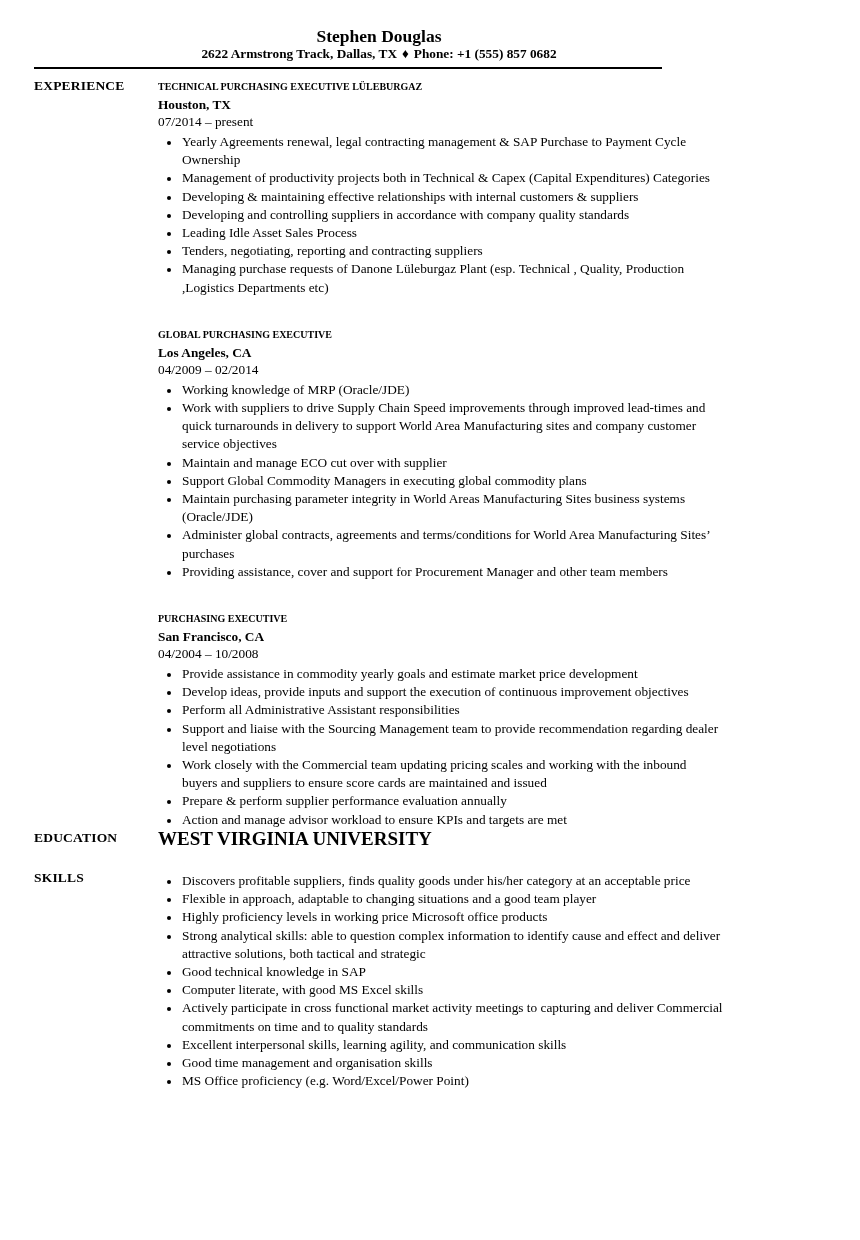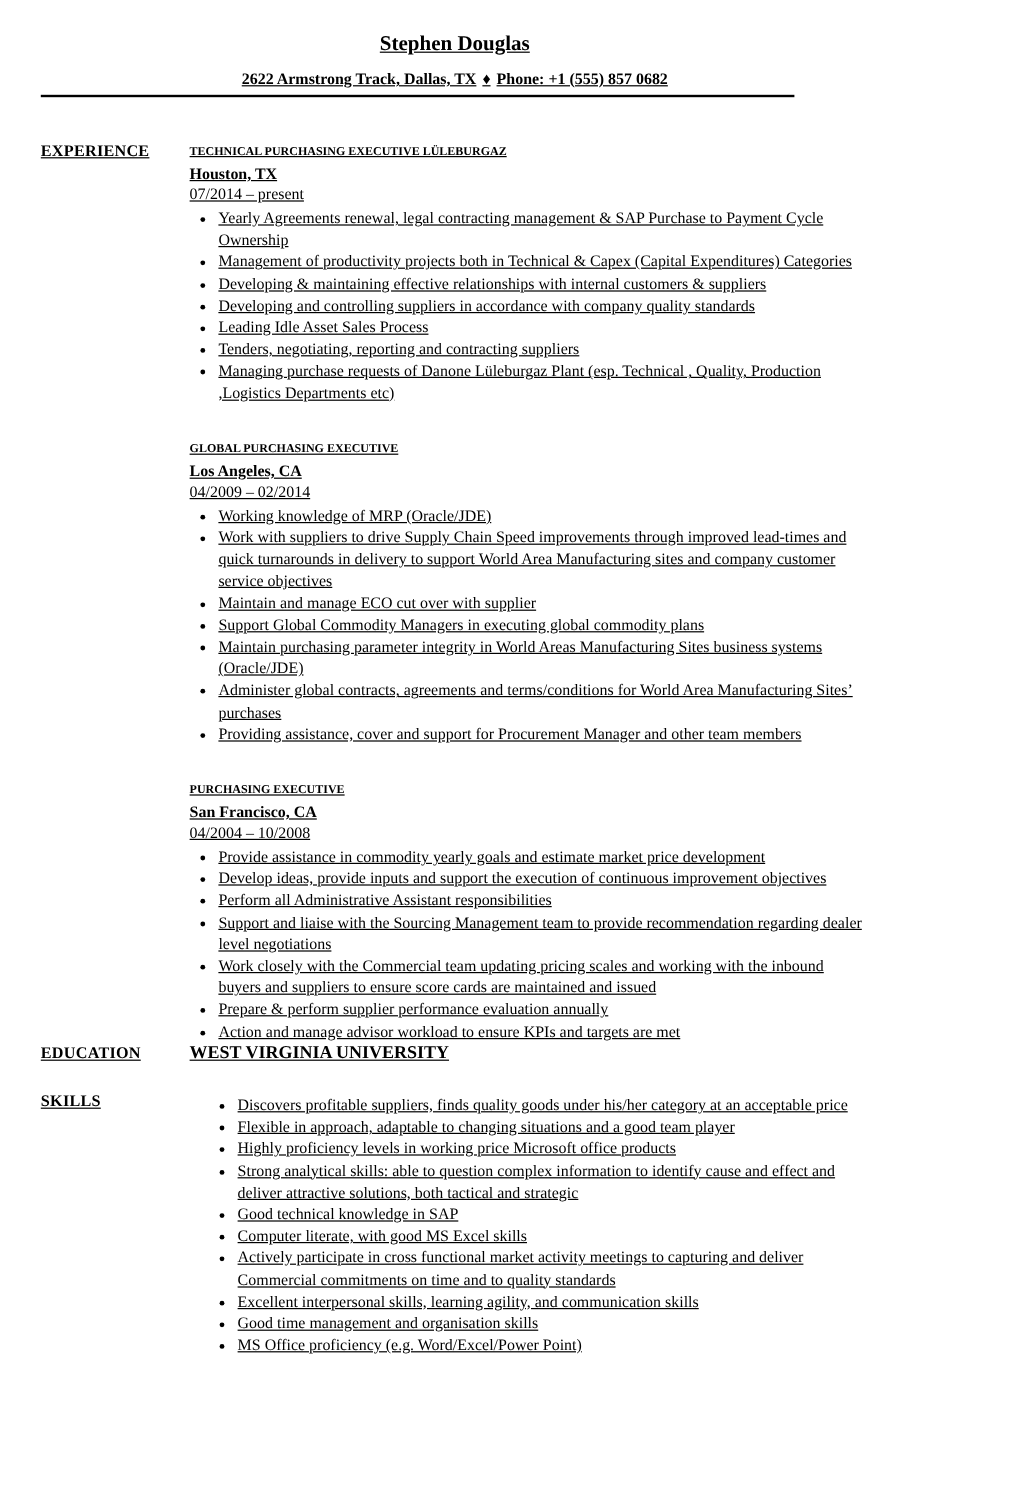--- a/index.html
+++ b/index.html
@@ -10,32 +10,31 @@
     font-family: "Liberation Serif", serif;
   }
   .page {
     position: relative;
     width: 760px;
     height: 1240px;
     box-sizing: border-box;
     padding: 26px 36px 0 34px;
     background: #ffffff;
     overflow: hidden;
-    text-decoration: underline;
   }
   
   .doc-header { text-align: center; }
   .person-name {
     margin: 0;
     font-size: 17.5px;
     font-weight: bold;
     line-height: 20px;
   }
   .contact-line {
-    margin-top: 12px;
+    margin-top: 0;
     font-size: 13.3px;
     font-weight: bold;
     line-height: 16px;
   }
   .contact-line .sep { padding: 0 5px; }
   .header-rule {
     border: none;
     border-top: 2.5px solid #000;
     margin: 5px 62px 0 0;
   }
@@ -44,23 +43,23 @@
     display: grid;
     grid-template-columns: 124px 1fr;
     align-items: start;
   }
   .section-label {
     font-size: 13.5px;
     font-weight: bold;
     letter-spacing: 0.2px;
     padding-top: 1px;
   }
-  .section-experience { margin-top: 36px; }
+  .section-experience { margin-top: 8px; }
   .section-education  { }
-  .section-skills     { margin-top: 21px; gap: 16px; }
+  .section-skills     { margin-top: 21px; }
 
   .job + .job { margin-top: 28px; }
   .job-title {
     margin: 0;
     font-size: 10px;
     font-weight: bold;
     line-height: 19px;
   }
   .job-location {
     font-size: 13.3px;
@@ -79,21 +78,21 @@
   }
   ul.bullets li {
     padding-left: 1px;
     margin: 0;
   }
   ul.bullets li::marker { font-size: 12px; }
   .skills-bullets { margin-top: 0; }
 
   .edu-school {
     margin: 0;
-    font-size: 15px;
+    font-size: 19px;
     font-weight: bold;
     line-height: 19px;
   }
   .edu-degree {
     font-size: 13.3px;
     font-weight: bold;
     line-height: 20px;
   }
 </style>
 </head>

